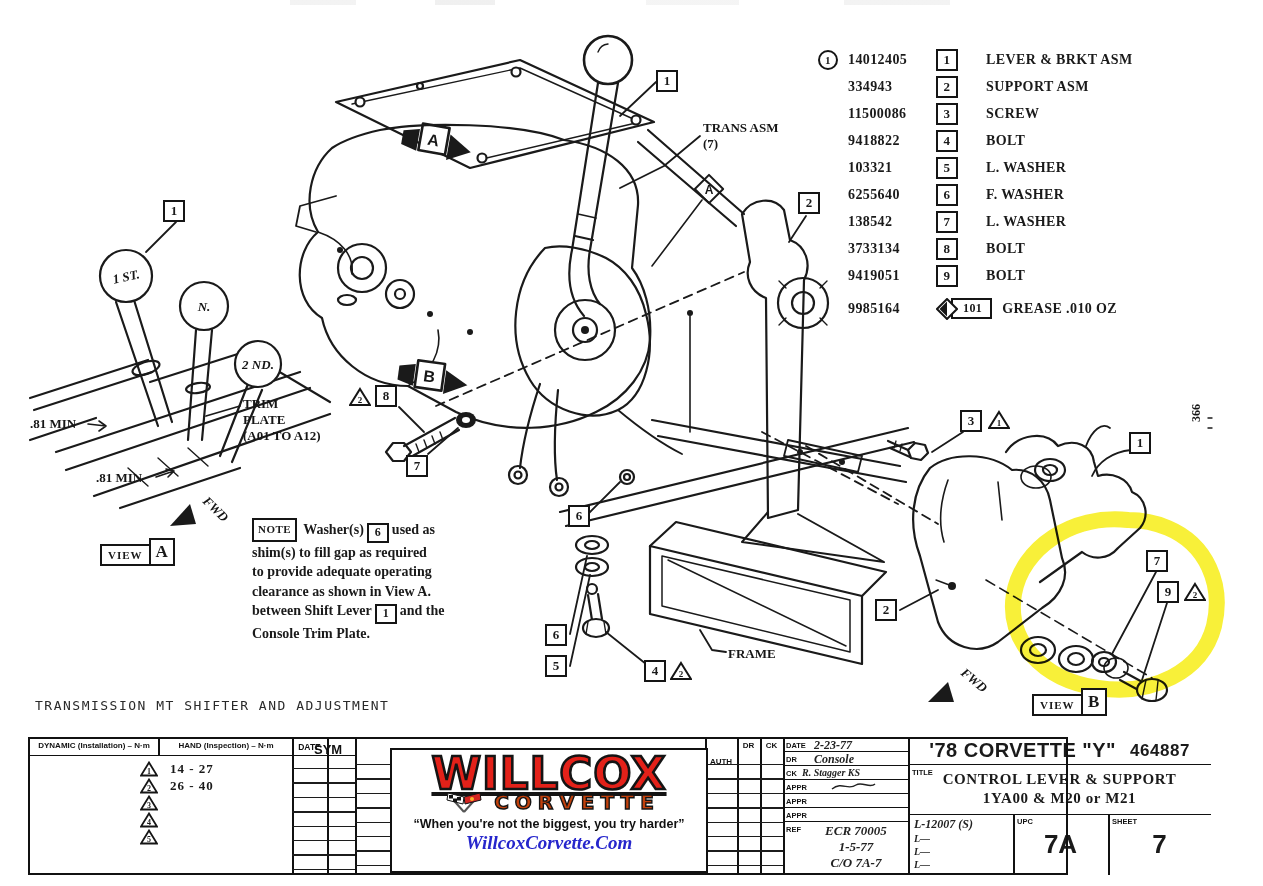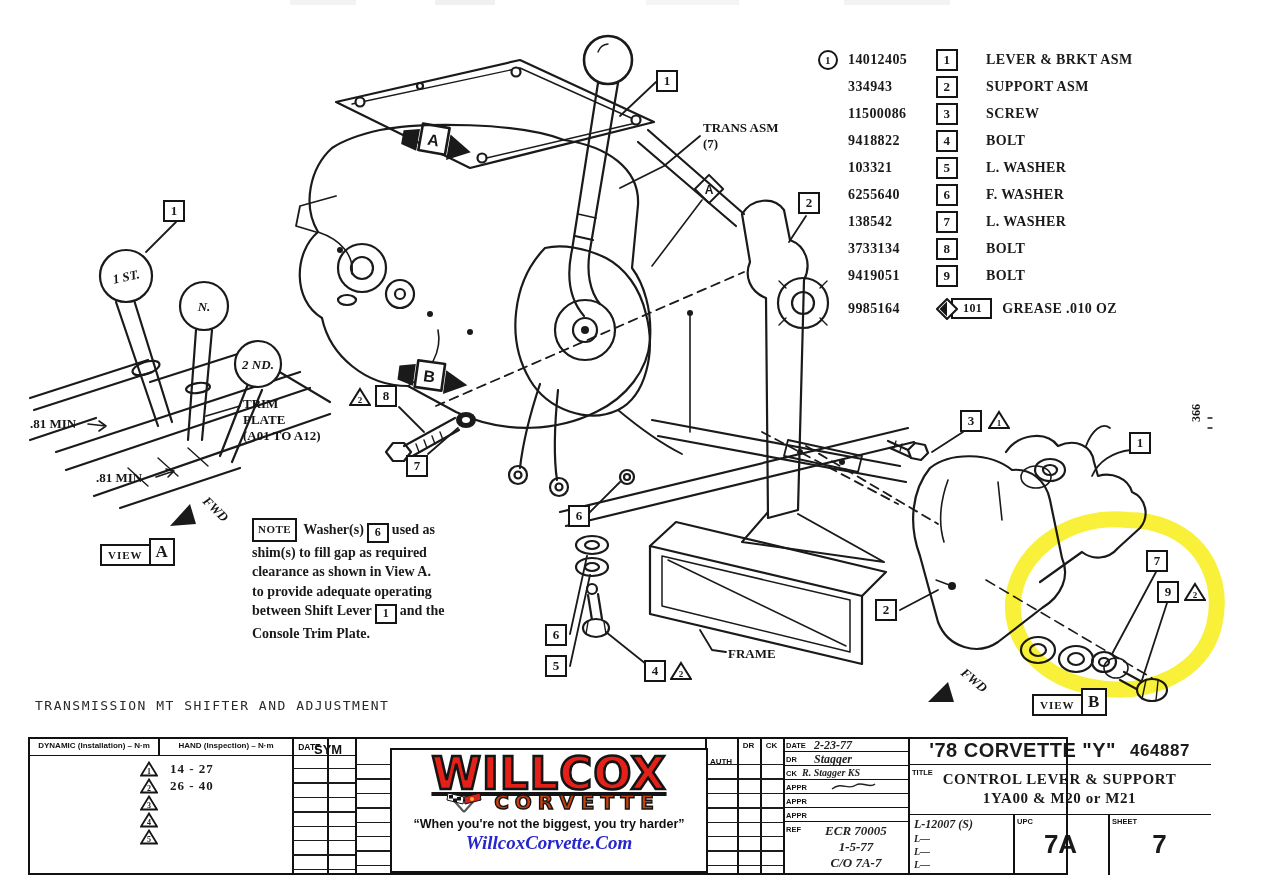--- a/index.html
+++ b/index.html
@@ -318,22 +318,22 @@
     <span class="view-letter">A</span>
   </div>
   <div class="view-tag" style="left:1032px;top:688px">
     <span class="view-word">VIEW</span>
     <span class="view-letter">B</span>
   </div>
 
   <div id="note">
     <div><span class="note-tag">NOTE</span><span>Washer(s)</span><span class="ibox">6</span><span>used as</span></div>
     <div>shim(s) to fill gap as required</div>
+    <div>to provide adequate operating</div>
     <div>clearance as shown in View A.</div>
-    <div>to provide adequate operating</div>
     <div><span>between Shift Lever</span><span class="ibox">1</span><span>and the</span></div>
     <div>Console Trim Plate.</div>
   </div>
 
   <div id="parts-list">
     <div class="pl-row">
       <span class="pl-circ">
           <span class="c">1</span>
         </span>
       <span class="pl-num">14012405</span>
@@ -492,21 +492,21 @@
             <polygon points="9,1.5 17,14.5 1,14.5" fill="#fff" stroke="#151515" stroke-width="1.8"></polygon>
             <text x="9" y="13" text-anchor="middle" font-size="8" font-weight="bold">5</text>
           </svg>
           <span class="tq-val"></span>
         </div>
     </div>
 
     <div class="tb-lbl" style="left:758px;top:4px">DATE</div>
     <div class="hand" style="position:absolute;left:786px;top:1px;font-size:12px">2-23-77</div>
     <div class="tb-lbl" style="left:758px;top:18px">DR</div>
-    <div class="hand" style="position:absolute;left:786px;top:15px;font-size:12px">Stagger</div>
+    <div class="hand" style="position:absolute;left:786px;top:15px;font-size:12px">Console</div>
     <div class="tb-lbl" style="left:758px;top:32px">CK</div>
     <div class="hand" style="position:absolute;left:774px;top:30px;font-size:10px">R. Stagger KS</div>
     <div class="tb-lbl" style="left:758px;top:46px">APPR</div>
     <svg style="position:absolute;left:800px;top:42px" width="50" height="14">
         <path d="M4,10 C14,2 20,12 28,6 C34,2 42,10 47,5" stroke="#222" stroke-width="1.4" fill="none"></path>
       </svg>
     <div class="tb-lbl" style="left:758px;top:60px">APPR</div>
     <div class="tb-lbl" style="left:758px;top:74px">APPR</div>
     <div class="tb-lbl" style="left:758px;top:88px">REF</div>
     <div class="hand" style="position:absolute;left:780px;top:86px;font-size:13px;width:96px;text-align:center;line-height:16px">

